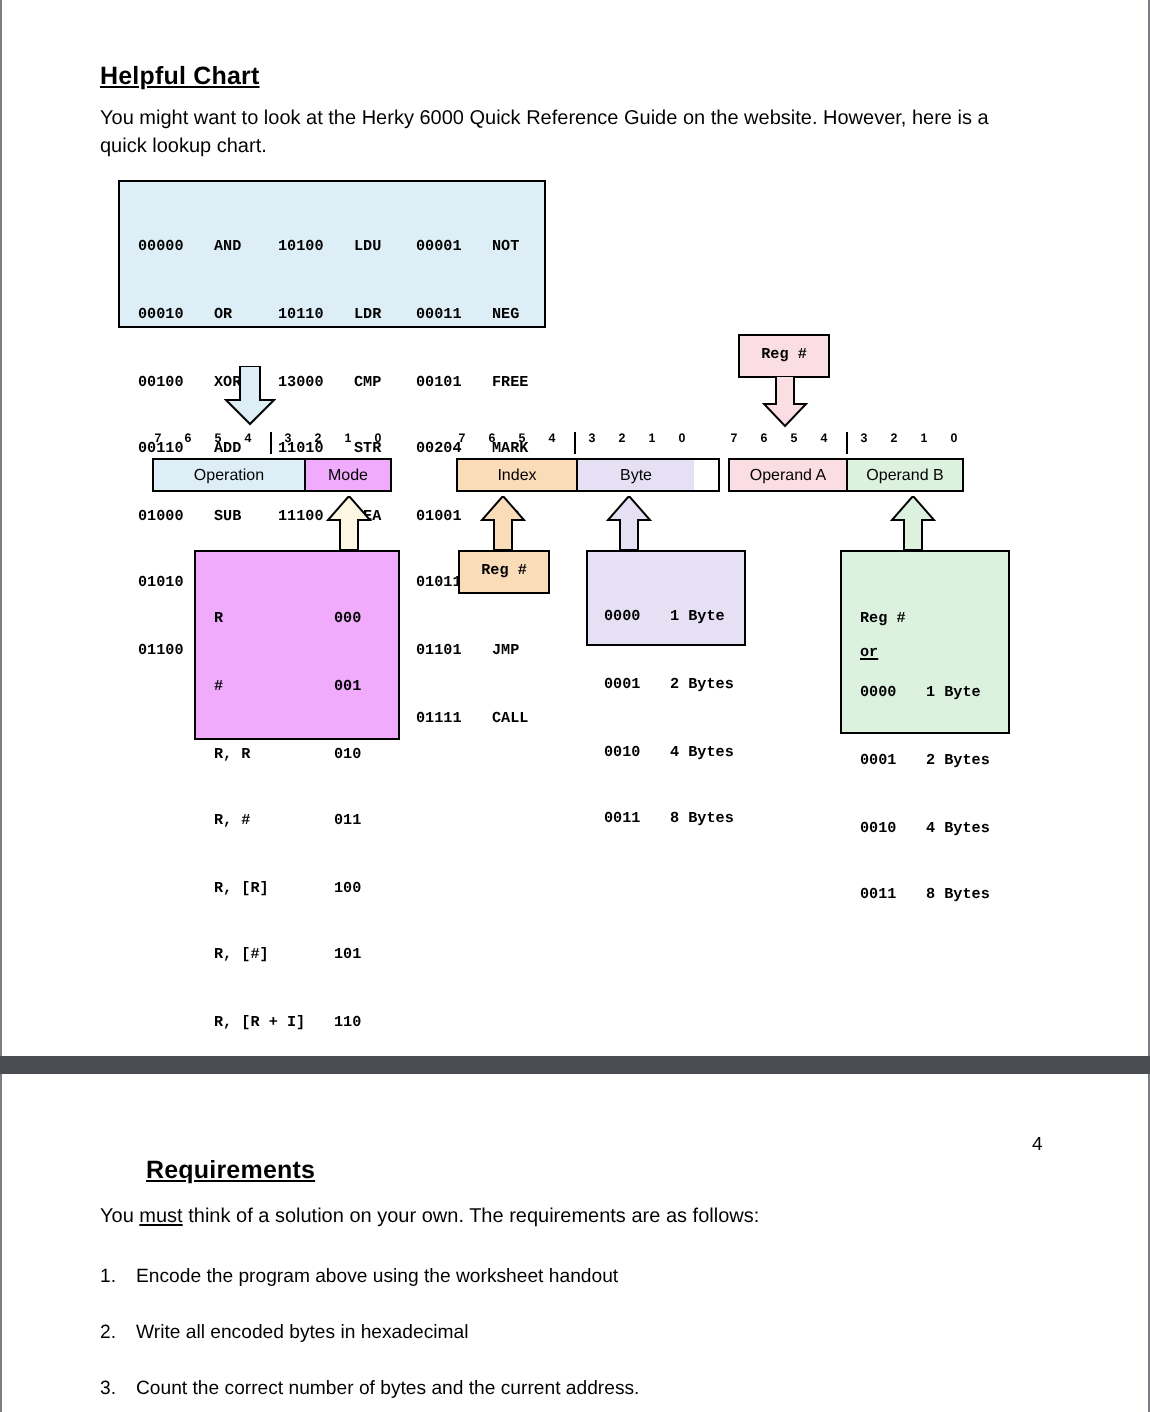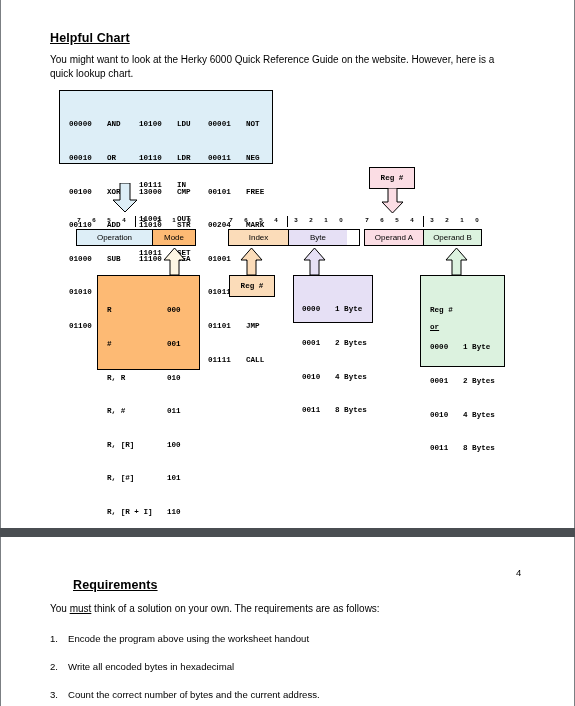--- a/index.html
+++ b/index.html
@@ -31,21 +31,21 @@
   .box{
     position:absolute;box-sizing:border-box;
     border:1px solid #000;
     font-family:"Liberation Mono", monospace;
     font-size:7.6px;line-height:11.2px;
     font-weight:bold;
     white-space:pre;
   }
 
   .c-blue{background:#ddeef7;}
-  .c-cream{background:#fdba74;}
+  .c-cream{background:#f0abfc;}
   .c-orange{background:#fbdcb9;}
   .c-purple{background:#e6e0f5;}
   .c-pink{background:#fbdde4;}
   .c-green{background:#dcf2df;}
 
   
   .opcol{position:absolute;top:6px;}
   .oprow{display:block;height:11.2px;}
   .opcode{display:inline-block;width:38px;}
   .opname{display:inline-block;}
@@ -115,25 +115,20 @@
     </div>
 
     <div class="opcol" style="left:79px;">
       <span class="oprow"><span class="opcode">10100</span><span class="opname">LDU</span></span>
       <span class="oprow"><span class="opcode">10110</span><span class="opname">LDR</span></span>
       <span class="oprow"><span class="opcode">13000</span><span class="opname">CMP</span></span>
       <span class="oprow"><span class="opcode">11010</span><span class="opname">STR</span></span>
       <span class="oprow"><span class="opcode">11100</span><span class="opname">LEA</span></span>
     </div>
 
-    <div class="opcol" style="left:79px;top:67px;">
-      <span class="oprow"><span class="opcode">10111</span><span class="opname">IN</span></span>
-      <span class="oprow"><span class="opcode">11001</span><span class="opname">OUT</span></span>
-      <span class="oprow"><span class="opcode">11011</span><span class="opname">SET</span></span>
-    </div>
 
     <div class="opcol" style="left:148px;">
       <span class="oprow"><span class="opcode">00001</span><span class="opname">NOT</span></span>
       <span class="oprow"><span class="opcode">00011</span><span class="opname">NEG</span></span>
       <span class="oprow"><span class="opcode">00101</span><span class="opname">FREE</span></span>
       <span class="oprow"><span class="opcode">00204</span><span class="opname">MARK</span></span>
       <span class="oprow"><span class="opcode">01001</span><span class="opname">POP</span></span>
       <span class="oprow"><span class="opcode">01011</span><span class="opname">PUSH</span></span>
       <span class="oprow"><span class="opcode">01101</span><span class="opname">JMP</span></span>
       <span class="oprow"><span class="opcode">01111</span><span class="opname">CALL</span></span>

